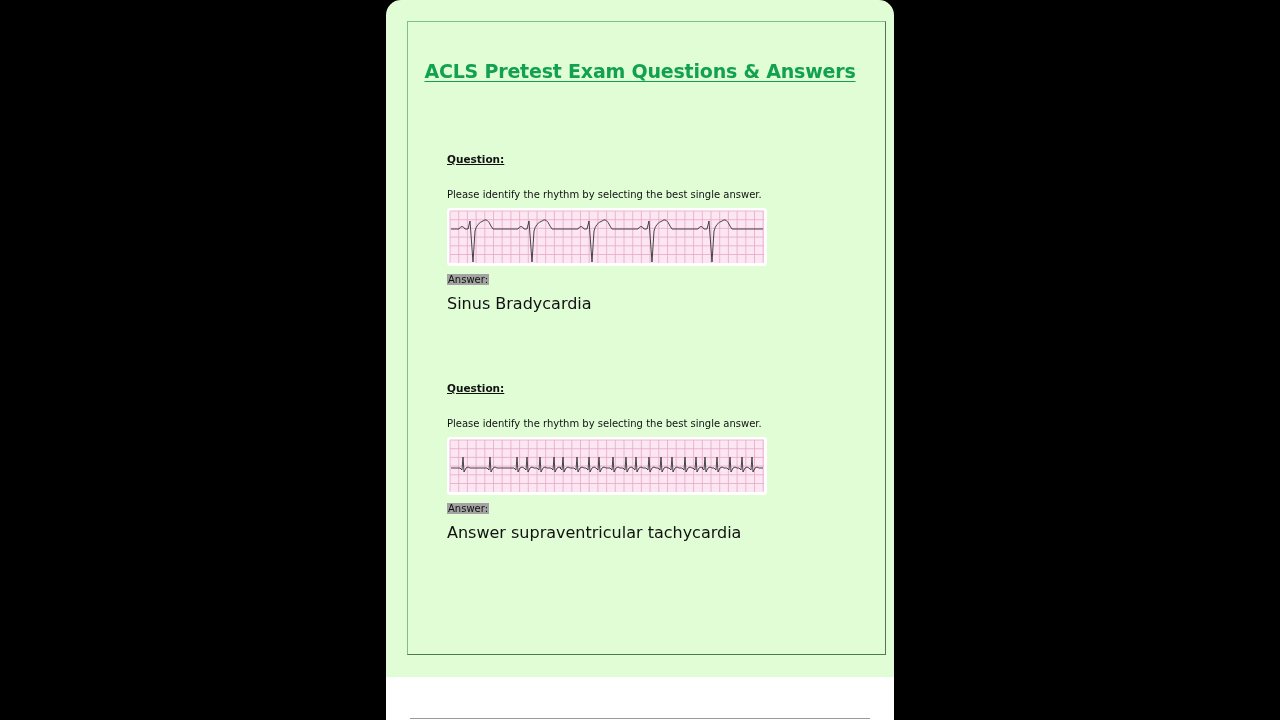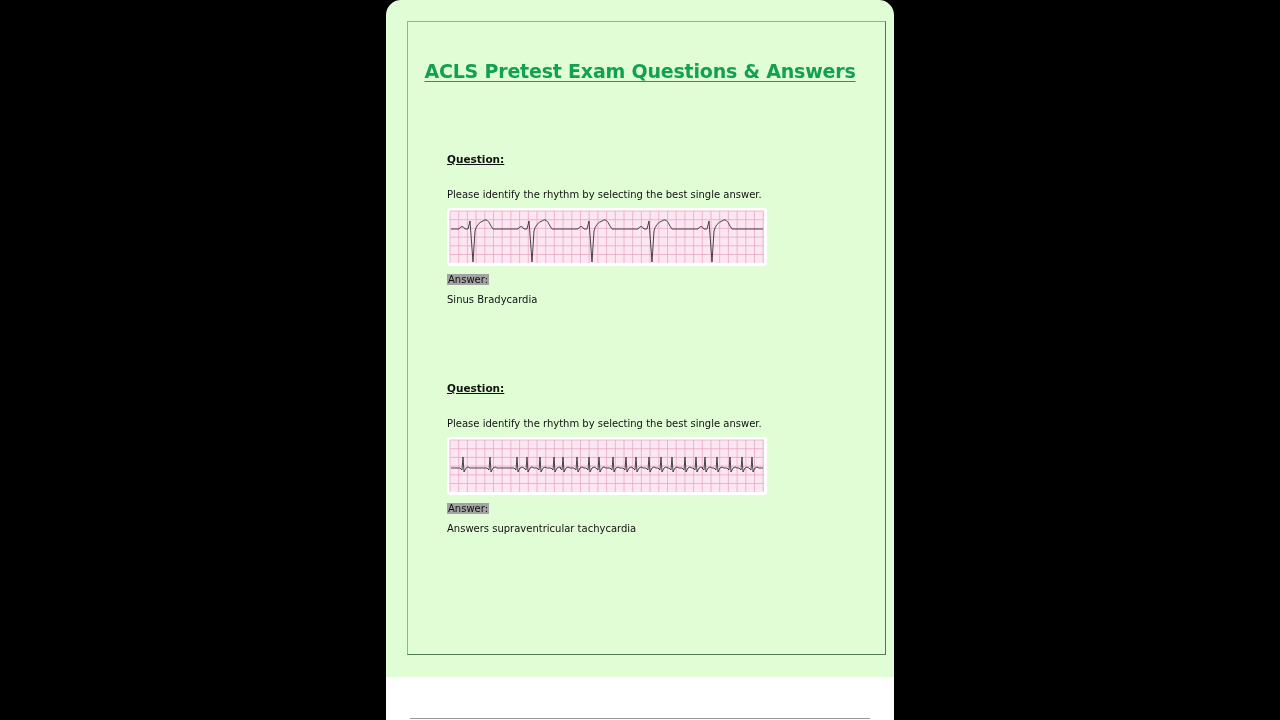--- a/index.html
+++ b/index.html
@@ -8,21 +8,21 @@
   .page-next { position:absolute; left:386px; top:677px; width:508px; height:43px; background:#fff; }
   .page-next .rule { position:absolute; left:24px; right:24px; top:41px; height:1px; background:#9a9a9a; }
   .frame { position:absolute; left:21px; top:21px; width:479px; height:634px; border:1px solid #7fbf8f; border-right-color:#4d7a55; border-bottom-color:#4d7a55; box-sizing:border-box; }
   .title { position:absolute; left:0; right:0; top:60px; text-align:center; color:#11a14f; font-size:19px; font-weight:bold; text-decoration:underline; text-underline-offset:3px; font-family:"DejaVu Sans", sans-serif; letter-spacing:-0.2px; }
   .q { position:absolute; left:61px; width:330px; }
   .q-label { font-size:10.5px; font-weight:bold; text-decoration:underline; color:#111;margin-top:7px; }
   .q-text { font-size:10px; color:#111; margin-top:24px; }
   .ecg { position:absolute; left:0; width:320px; height:58px; background:#fff; border-radius:3px; }
   .ecg svg { display:block; }
   .ans-label { position:absolute; left:0; font-size:10px; color:#111; background:#a3a3a3; padding:0 1px; }
-  .ans-text { position:absolute; left:0; font-size:10px; color:#111; }
+  .ans-text { position:absolute; left:0; font-size:16px; color:#111; }
 </style>
 </head>
 <body>
 
 <div class="page">
   <div class="frame"></div>
   <div class="title">ACLS Pretest Exam Questions &amp; Answers</div>
 
   <div class="q" style="top:146px;">
     <div class="q-label">Question:</div>
@@ -42,19 +42,19 @@
     <div class="q-label">Question:</div>
     <div class="q-text">Please identify the rhythm by selecting the best single answer.</div>
     <div class="ecg" style="top:62px;">
       <svg width="320" height="58" viewBox="0 0 320 58" id="ecg2">
           <rect x="3" y="3" width="314" height="52" rx="3" fill="#fbe6f1"></rect>
           <path d="M3.0 3V55M11.7 3V55M20.4 3V55M29.1 3V55M37.8 3V55M46.5 3V55M55.2 3V55M63.9 3V55M72.6 3V55M81.3 3V55M90.0 3V55M98.7 3V55M107.4 3V55M116.1 3V55M124.8 3V55M133.5 3V55M142.2 3V55M150.9 3V55M159.6 3V55M168.3 3V55M177.0 3V55M185.7 3V55M194.4 3V55M203.1 3V55M211.8 3V55M220.5 3V55M229.2 3V55M237.9 3V55M246.6 3V55M255.3 3V55M264.0 3V55M272.7 3V55M281.4 3V55M290.1 3V55M298.8 3V55M307.5 3V55M316.2 3V55M3 3.0H317M3 11.7H317M3 20.4H317M3 29.1H317M3 37.8H317M3 46.5H317" stroke="#e7a8c8" stroke-width="0.8" fill="none"></path>
           <path d="M4 31 L13 31 L15 33 L16 20 L17 35 L19 31 Q21 29 23 31 L40 31 L42 33 L43 20 L44 35 L46 31 Q48 29 50 31 L67 31 L69 33 L70 20 L71 35 L73 31 Q75 29 77 31 L77 31 L79 33 L80 20 L81 35 L83 31 Q85 29 87 31 L90 31 L92 33 L93 20 L94 35 L96 31 Q98 29 100 31 L104 31 L106 33 L107 20 L108 35 L110 31 Q112 29 114 31 L113 31 L115 33 L116 20 L117 35 L119 31 Q121 29 123 31 L127 31 L129 33 L130 20 L131 35 L133 31 Q135 29 137 31 L139 31 L141 33 L142 20 L143 35 L145 31 Q147 29 149 31 L149 31 L151 33 L152 20 L153 35 L155 31 Q157 29 159 31 L163 31 L165 33 L166 20 L167 35 L169 31 Q171 29 173 31 L176 31 L178 33 L179 20 L180 35 L182 31 Q184 29 186 31 L186 31 L188 33 L189 20 L190 35 L192 31 Q194 29 196 31 L199 31 L201 33 L202 20 L203 35 L205 31 Q207 29 209 31 L211 31 L213 33 L214 20 L215 35 L217 31 Q219 29 221 31 L222 31 L224 33 L225 20 L226 35 L228 31 Q230 29 232 31 L235 31 L237 33 L238 20 L239 35 L241 31 Q243 29 245 31 L246 31 L248 33 L249 20 L250 35 L252 31 Q254 29 256 31 L255 31 L257 33 L258 20 L259 35 L261 31 Q263 29 265 31 L267 31 L269 33 L270 20 L271 35 L273 31 Q275 29 277 31 L280 31 L282 33 L283 20 L284 35 L286 31 Q288 29 290 31 L292 31 L294 33 L295 20 L296 35 L298 31 Q300 29 302 31 L302 31 L304 33 L305 20 L306 35 L308 31 Q310 29 312 31 L316 31" stroke="#333" stroke-width="0.9" fill="none"></path>
         </svg>
     </div>
     <div class="ans-label" style="top:128px;">Answer:</div>
-    <div class="ans-text" style="top:148px;">Answers supraventricular tachycardia</div>
+    <div class="ans-text" style="top:148px;">Answer supraventricular tachycardia</div>
   </div>
 </div>
 
 <div class="page-next">
   <div class="rule"></div>
 </div>
 
 </body></html>

